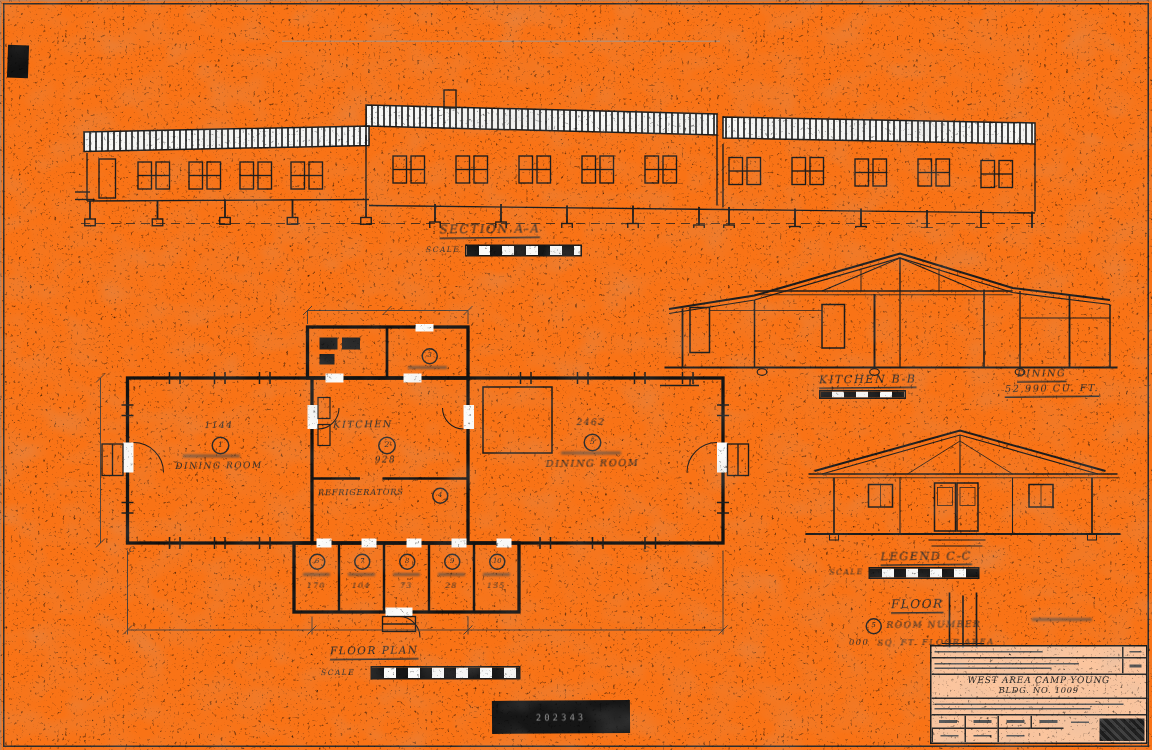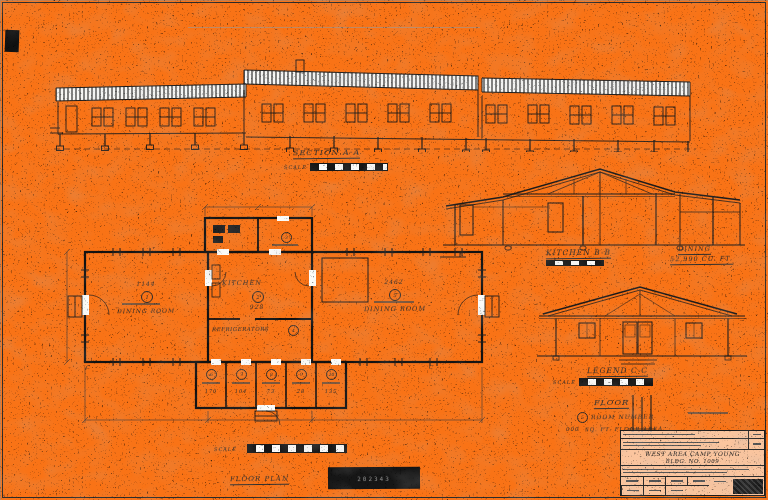--- a/index.html
+++ b/index.html
@@ -317,21 +317,21 @@
   <div class="bar" style="left:579px;top:378px;width:72px;height:6px;"></div>
 
   <span class="lbl u" style="left:594px;top:398px;font-size:8px;">FLOOR</span>
   <div class="circ" style="left:577px;top:412px;width:9px;height:9px;font-size:4.5px;">
     <span>5</span>
   </div>
   <span class="lbl" style="left:591px;top:413px;font-size:6px;">ROOM NUMBER</span>
   <span class="lbl" style="left:566px;top:426px;font-size:5.5px;">000</span>
   <span class="lbl" style="left:585px;top:426px;font-size:5.5px;">SQ. FT. FLOOR AREA</span>
 
-  <span class="lbl u" style="left:230px;top:430px;font-size:7px;margin-top:45px;">FLOOR PLAN</span>
+  <span class="lbl u" style="left:220px;top:430px;font-size:7px;">FLOOR PLAN</span>
   <span class="lbl" style="left:214px;top:446px;font-size:5px;">SCALE</span>
   <div class="bar" style="left:247px;top:444px;width:98px;height:7px;"></div>
 
   <span class="lbl ctr" style="left:130px;top:280px;width:32px;font-size:6px;">1144</span>
   <div class="circ" style="left:141px;top:291px;width:10px;height:10px;font-size:5px;">
     <span>1</span>
   </div>
   <div class="smg" style="left:122px;top:303px;width:38px;"></div>
   <span class="lbl ctr" style="left:106px;top:307px;width:80px;font-size:6px;">DINING ROOM</span>
 

